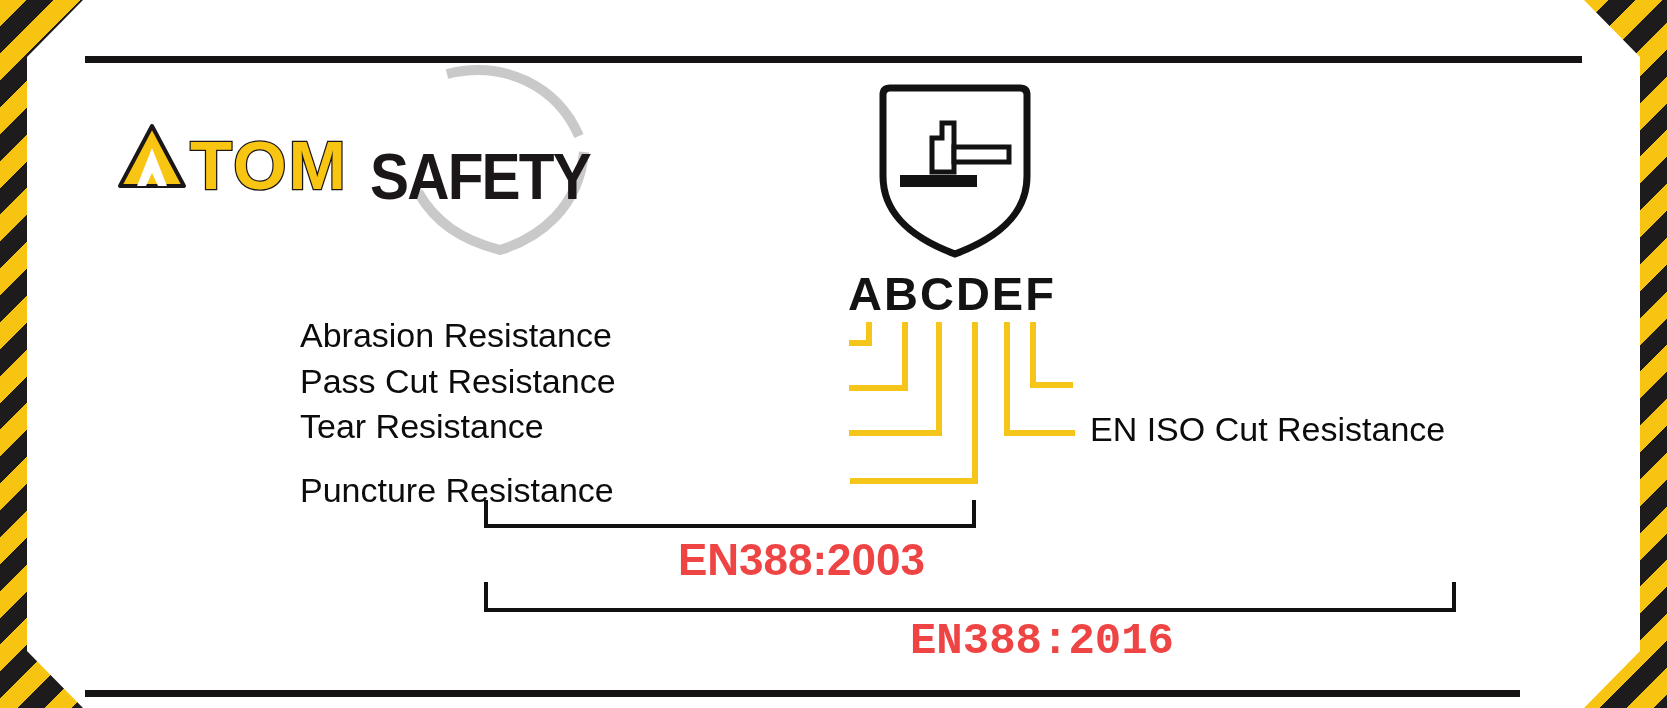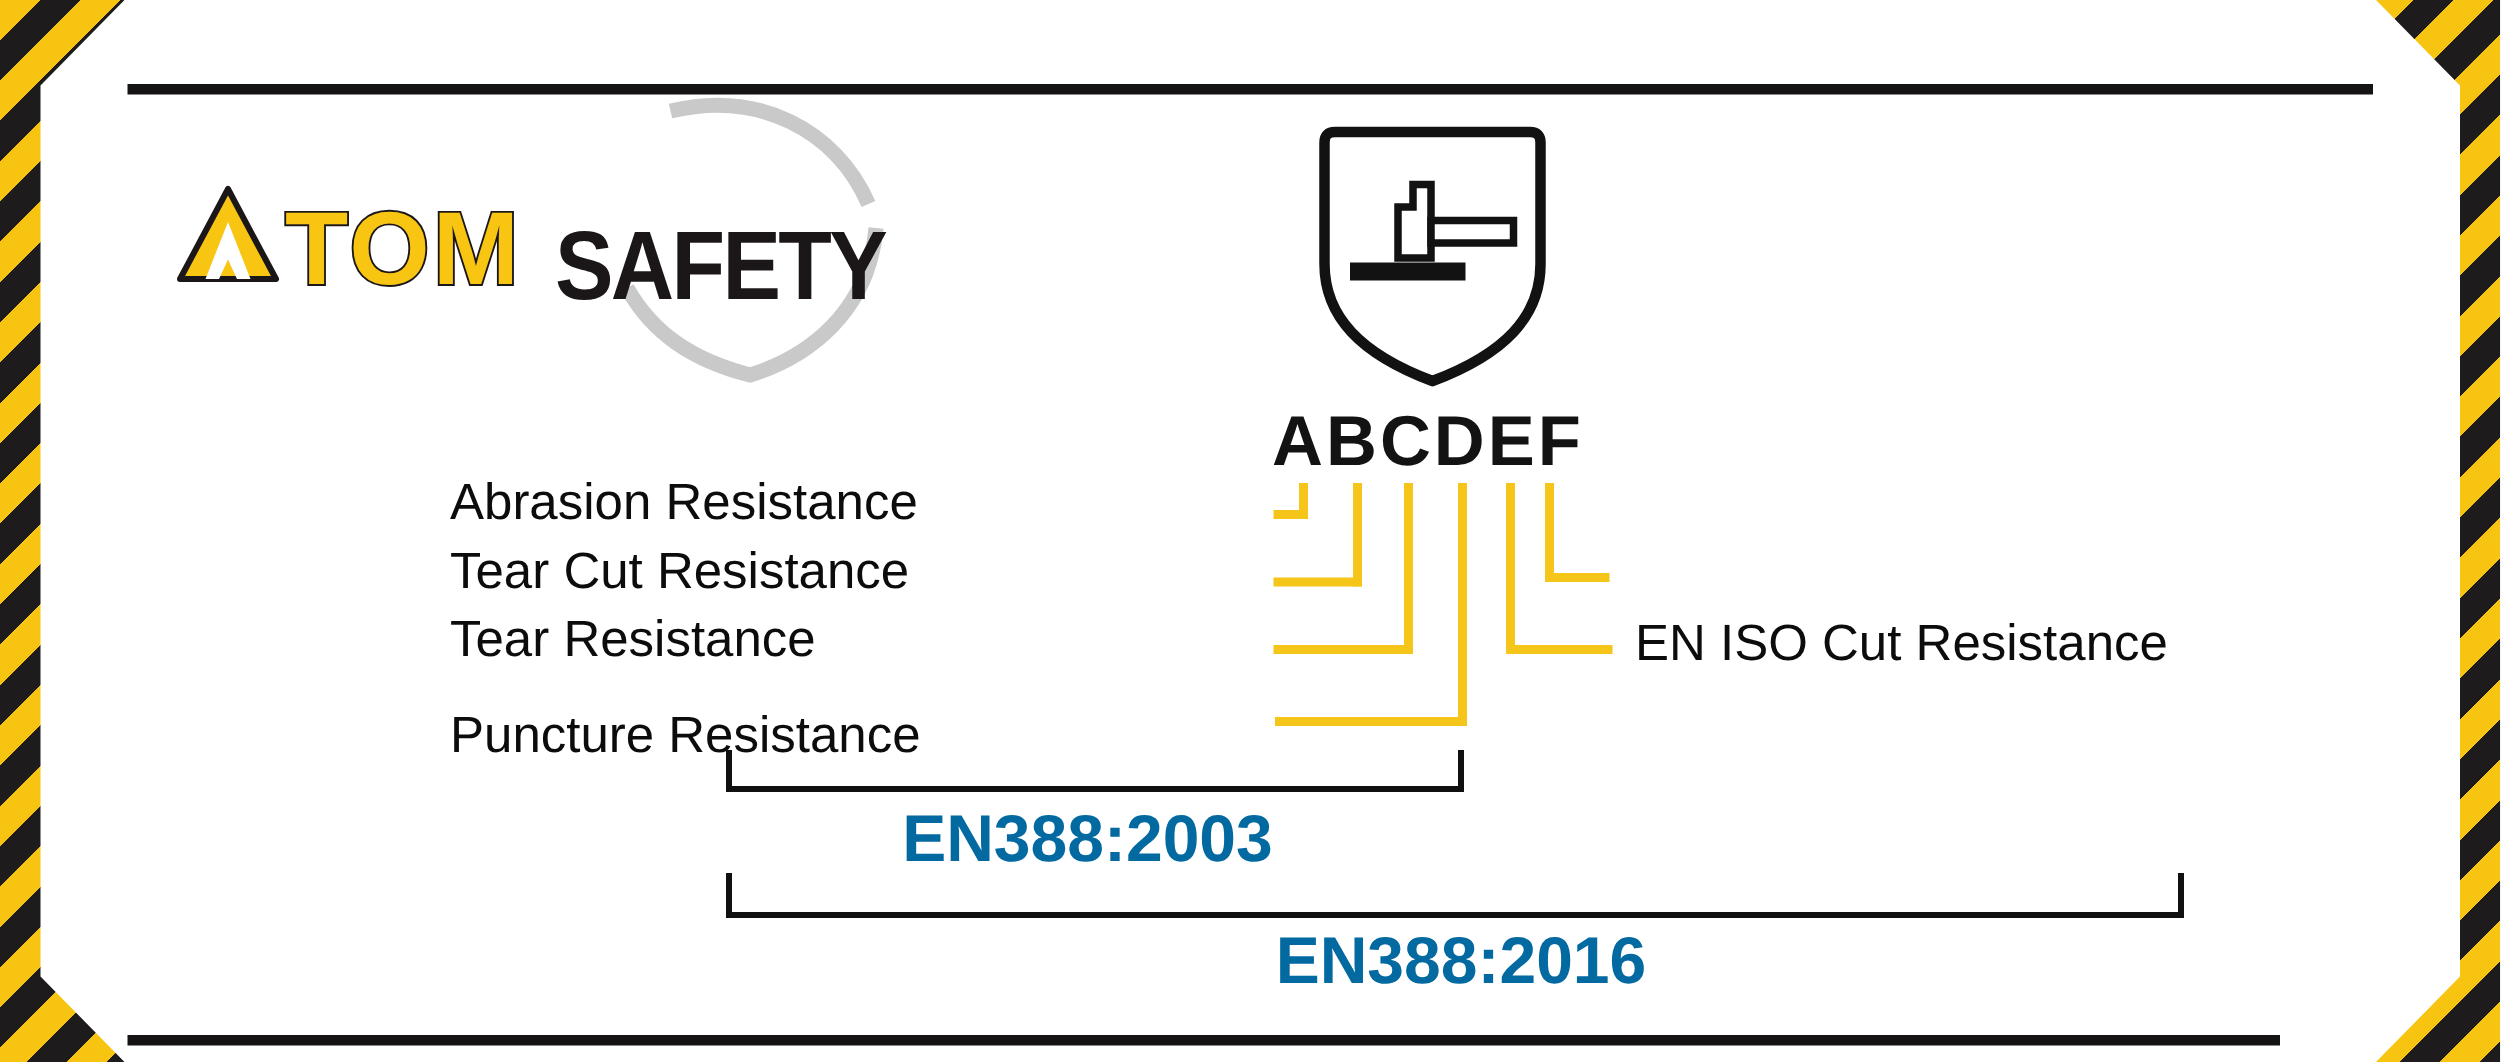--- a/index.html
+++ b/index.html
@@ -27,22 +27,22 @@
     justify-content:center;font-size:47px;font-weight:800;color:#131313;}
   
   .yl{position:absolute;background:#f6c51a;}
   
   .lbl{position:absolute;font-size:34px;color:#0c0c0c;white-space:nowrap;}
   .lbl.left{left:300px;width:530px;}
   .lbl.rightside{left:1090px;text-align:left;}
   
   .bracket{position:absolute;border-left:4px solid #101010;border-right:4px solid #101010;
     border-bottom:4px solid #101010;}
-  .bracket-label{position:absolute;width:400px;text-align:center;font-size:44px;
-    font-weight:700;color:#0369a1;}
+  .bracket-label{position:absolute;width:400px;text-align:right;font-size:44px;
+    font-weight:700;color:#ef4444;}
 </style>
 </head>
 <body>
 
 <div id="canvas">
 
   <div class="stripes left"></div>
   <div class="stripes right"></div>
   <div class="bar" style="left:85px;top:56px;width:1497px;"></div>
   <div class="bar" style="left:85px;top:690px;width:1435px;"></div>
@@ -91,25 +91,25 @@
     <div class="yl" style="left:850px;top:478px;width:128px;height:6px;"></div>
 
     <div class="yl" style="left:1004px;top:322px;width:6px;height:114px;"></div>
     <div class="yl" style="left:1004px;top:430px;width:71px;height:6px;"></div>
 
     <div class="yl" style="left:1030px;top:322px;width:6px;height:66px;"></div>
     <div class="yl" style="left:1030px;top:382px;width:43px;height:6px;"></div>
   </div>
 
   <div class="lbl left" style="top:316px;">Abrasion Resistance</div>
-  <div class="lbl left" style="top:362px;">Tear Cut Resistance</div>
+  <div class="lbl left" style="top:362px;">Pass Cut Resistance</div>
   <div class="lbl left" style="top:407px;">Tear Resistance</div>
   <div class="lbl left" style="top:452px;margin-top:19px;">Puncture Resistance</div>
 
   <div class="lbl rightside" style="top:410px;">EN ISO Cut Resistance</div>
 
   <div class="bracket" style="left:484px;top:500px;width:484px;height:24px;"></div>
   <div class="bracket-label" style="left:525px;top:535px;">EN388:2003</div>
 
   <div class="bracket" style="left:484px;top:582px;width:964px;height:26px;"></div>
-  <div class="bracket-label" style="left:774px;top:616px;">EN388:2016</div>
+  <div class="bracket-label" style="left:774px;top:616px;font-family:Liberation Mono, monospace;">EN388:2016</div>
 
 </div>
 
 </body></html>

